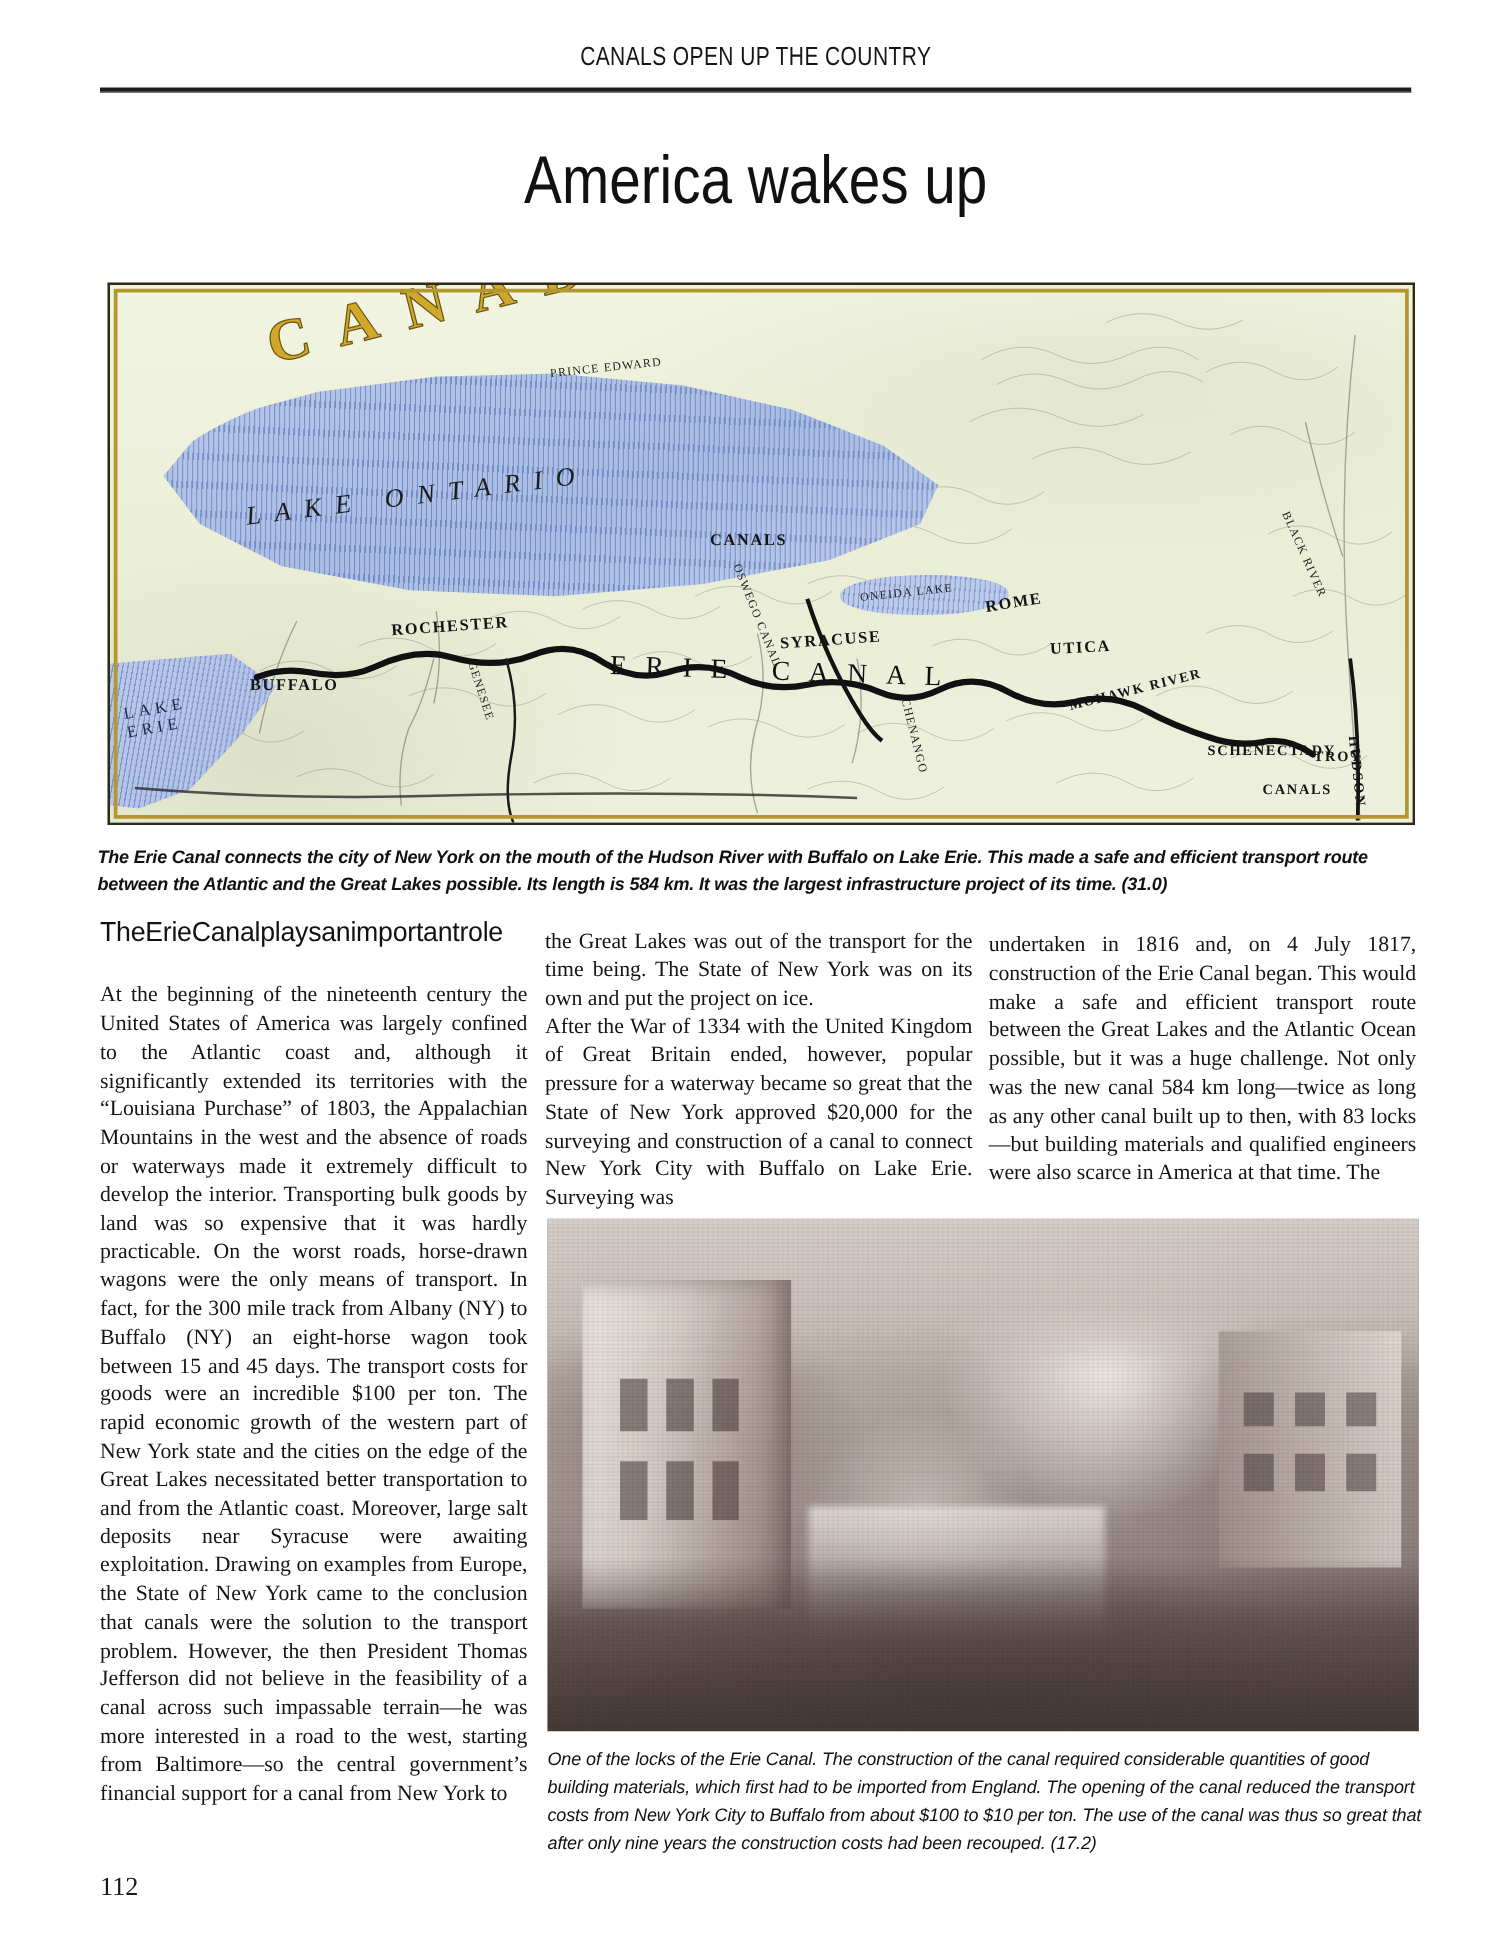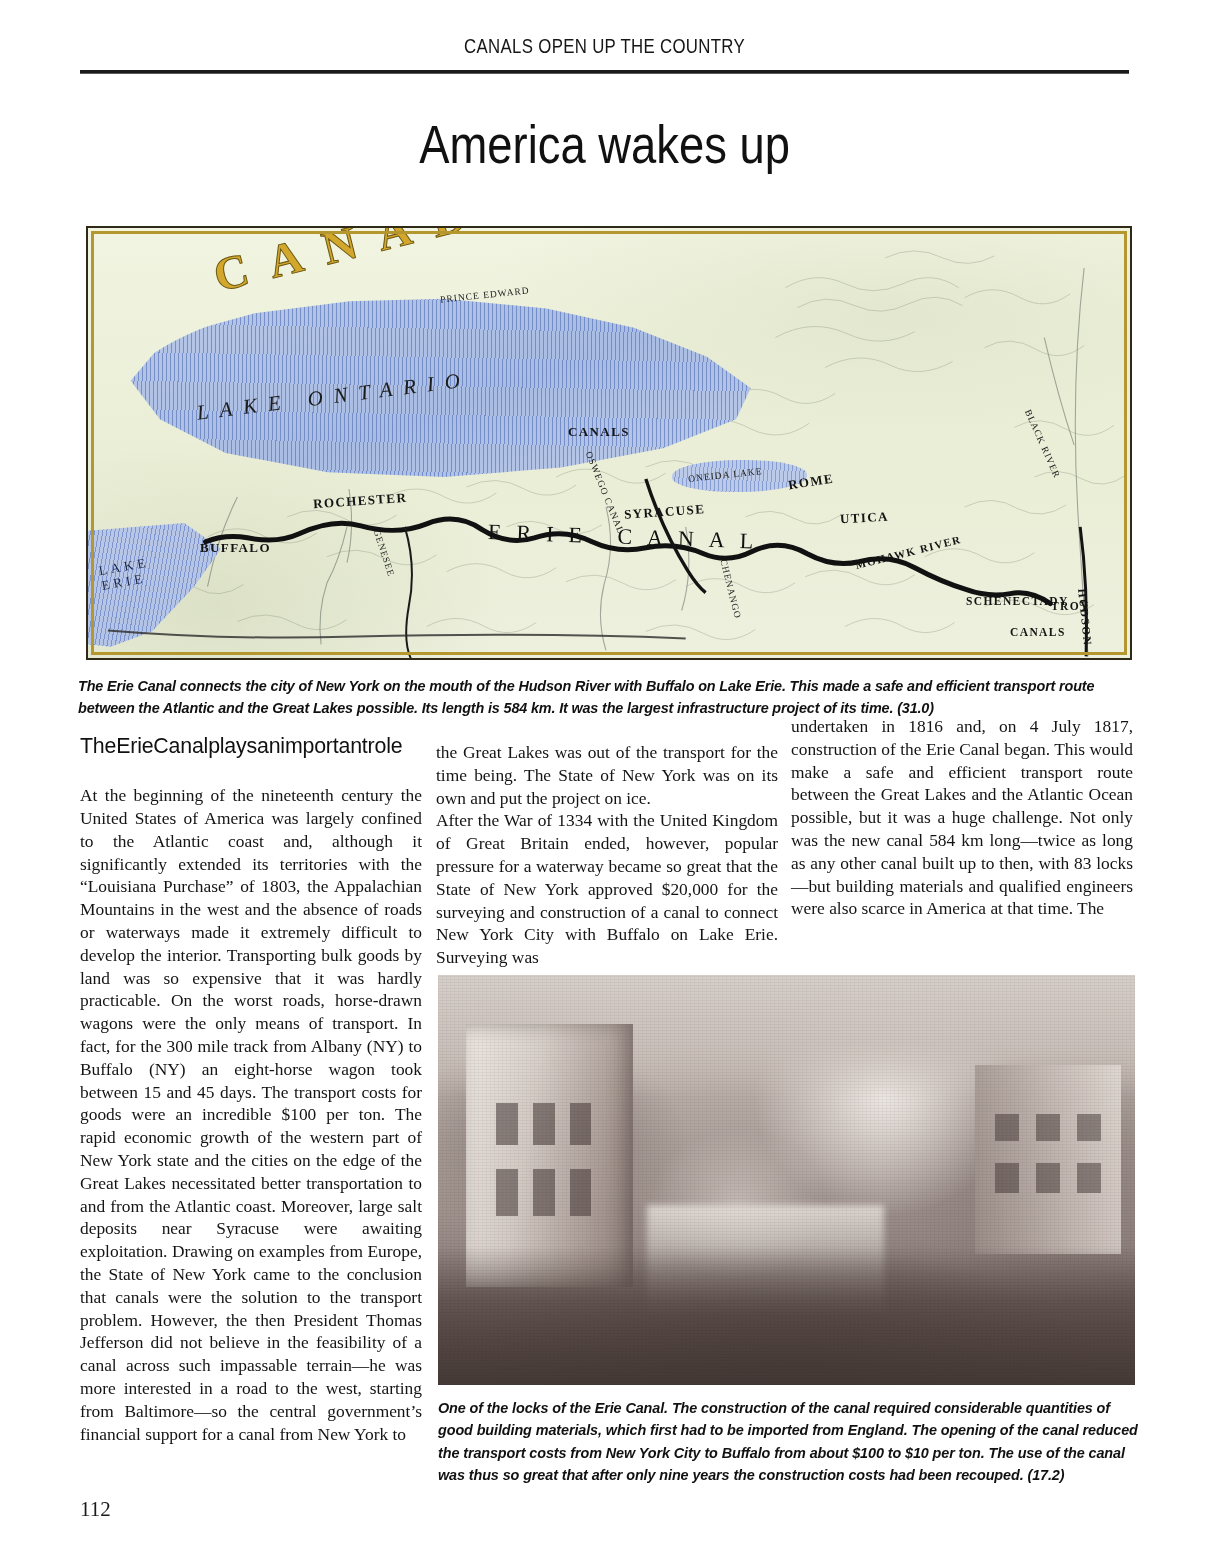--- a/index.html
+++ b/index.html
@@ -201,21 +201,21 @@
     position: absolute;
     width: 342px;
     font-size: 17.4px;
     line-height: 1.31;
     text-align: justify;
     color: #141414;
   }
   .col p { margin: 0; }
   .col-1 { left: 80px; top: 734px; }
   .col-2 { left: 436px; top: 741px; }
-  .col-3 { left: 791px; top: 715px; }
+  .col-3 { left: 791px; top: 744px; }
 
   .subhead {
     font-family: "Liberation Sans", sans-serif;
     font-weight: 400;
     font-size: 22px;
     line-height: 1.1;
     color: #111111;
     margin-bottom: 26px;
     letter-spacing: -0.2px;
     text-align: left;
@@ -292,21 +292,21 @@
     background: linear-gradient(180deg, rgba(90,76,72,0) 0%, rgba(84,70,66,0.7) 40%, rgba(66,54,51,0.92) 100%);
   }
 
   .lock-caption {
     position: absolute;
     left: 438px;
     top: 1397px;
     width: 700px;
     font-family: "Liberation Sans", sans-serif;
     font-style: italic;
-    font-weight: 700;
+    font-weight: 400;
     font-size: 14.4px;
     line-height: 1.56;
     color: #111111;
     letter-spacing: -0.1px;
   }
 
   
   .folio {
     position: absolute;
     left: 80px;

